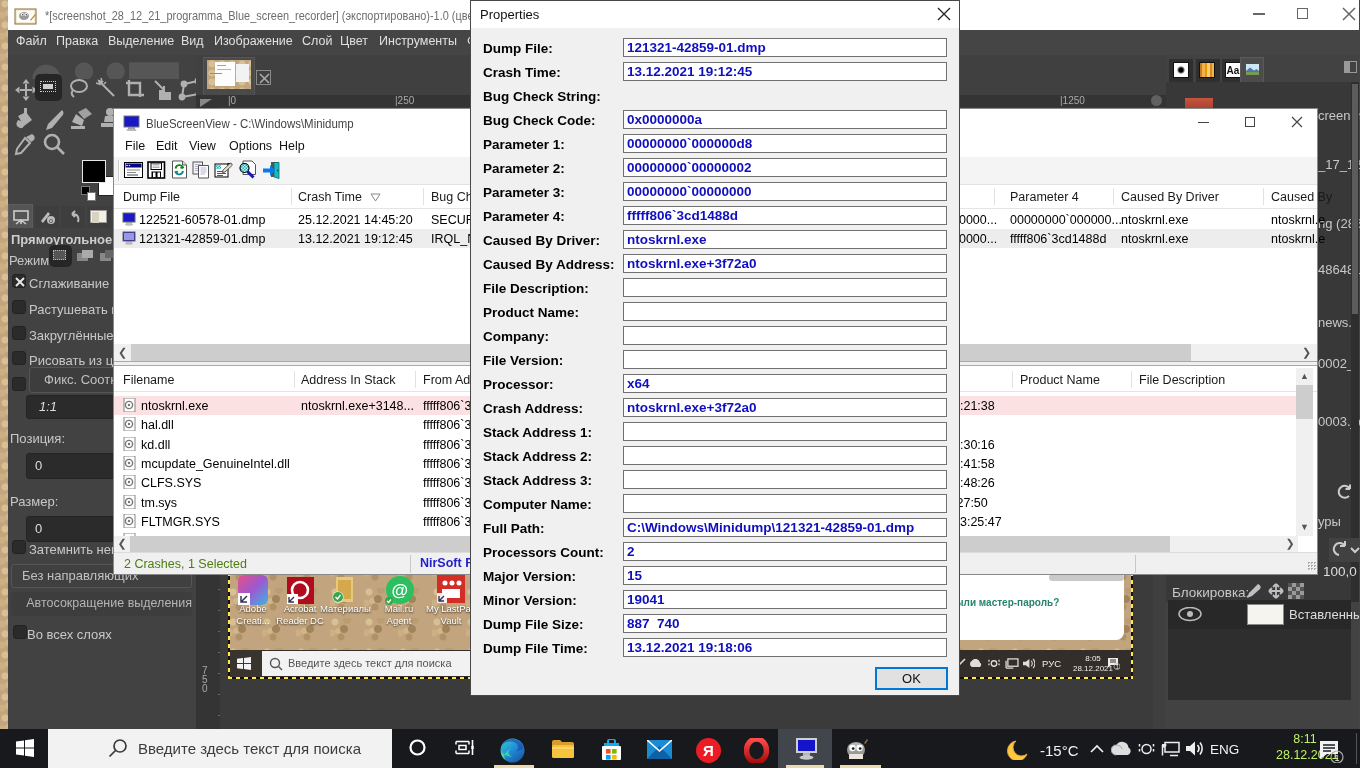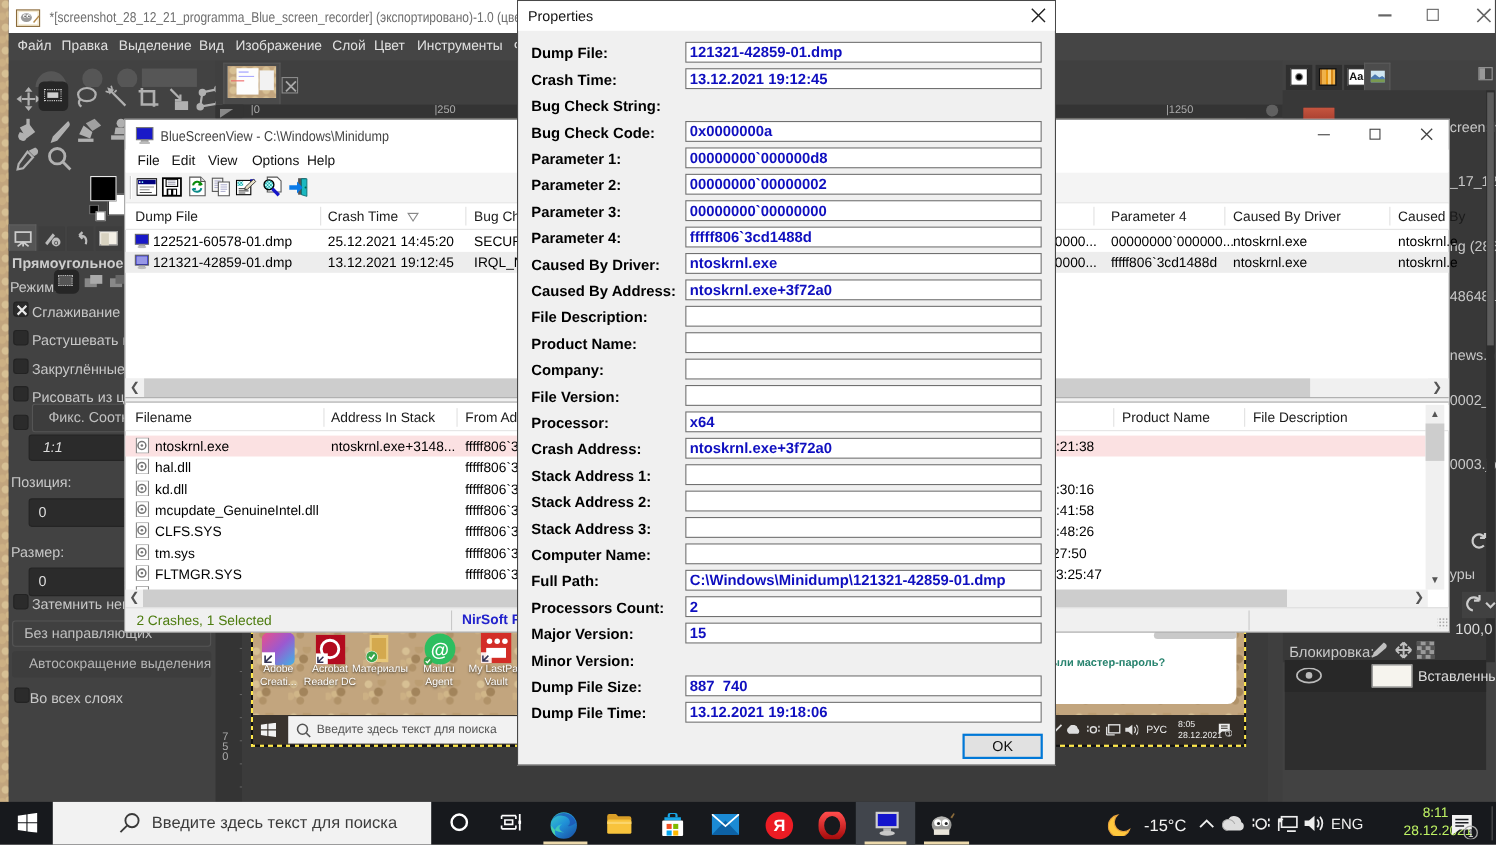--- a/index.html
+++ b/index.html
@@ -381,21 +381,21 @@
             </svg>
           <svg class="abs" style="left:777px;top:8px" width="14" height="11" viewBox="0 0 15 12" fill="none" stroke="#ddd" stroke-width="1.4">
               <rect x="3" y="1" width="11" height="8"></rect>
               <path d="M1 11 h8 M1 3 v8"></path>
             </svg>
           <svg class="abs" style="left:794px;top:8px" width="13" height="11" viewBox="0 0 14 12" fill="#ddd">
               <path d="M1 4 h3 l4 -3 v10 l-4 -3 h-3 z"></path>
               <path d="M10 3 a5 5 0 0 1 0 6 M12 1 a8 8 0 0 1 0 10" fill="none" stroke="#ddd" stroke-width="1.2"></path>
             </svg>
           <div class="abs" style="left:814px;top:8px;font-size:9.5px;color:#eee">РУС</div>
-          <div class="abs" style="left:843px;top:4px;font-size:8px;color:#eee;line-height:9.5px;width:44px">8:05<br>28.12.2021</div>
+          <div class="abs" style="left:843px;top:4px;font-size:8px;color:#eee;text-align:center;line-height:9.5px;width:44px">8:05<br>28.12.2021</div>
           <svg class="abs" style="left:879px;top:7px" width="13" height="13">
               <path d="M1 1 h10 v7 h-7 l-3 2.5 z" fill="#eee"></path>
               <path d="M3 3 h6 M3 5 h6" stroke="#332e29" stroke-width="1"></path>
               <circle cx="10" cy="9.5" r="3" fill="none" stroke="#bbb" stroke-width=".8"></circle>
               <text x="8.8" y="12" font-size="5.5" fill="#ddd" font-family="Liberation Sans">1</text>
             </svg>
         </div>
 
         <div class="abs dash-h" style="left:0;top:569px;width:905px;height:2px"></div>
         <div class="abs dash-v" style="left:0;top:0;width:2px;height:571px"></div>
@@ -697,20 +697,21 @@
       <div class="field-box" style="top:469px"></div>
     <div class="field-label" style="top:496px">Computer Name:</div>
       <div class="field-box" style="top:493px"></div>
     <div class="field-label" style="top:520px">Full Path:</div>
       <div class="field-box" style="top:517px">C:\Windows\Minidump\121321-42859-01.dmp</div>
     <div class="field-label" style="top:544px">Processors Count:</div>
       <div class="field-box" style="top:541px">2</div>
     <div class="field-label" style="top:568px">Major Version:</div>
       <div class="field-box" style="top:565px">15</div>
     <div class="field-label" style="top:592px">Minor Version:</div>
+      <div class="field-box" style="top:589px">19041</div>
     <div class="field-label" style="top:616px">Dump File Size:</div>
       <div class="field-box" style="top:613px">887&nbsp; 740</div>
     <div class="field-label" style="top:640px">Dump File Time:</div>
       <div class="field-box" style="top:637px">13.12.2021 19:18:06</div>
     <div class="abs" style="left:404px;top:666px;width:73px;height:23px;background:#e1e1e1;border:2px solid #0078d7;font-size:13px;color:#111;text-align:center;line-height:19px">OK</div>
   </div>
 
   <div class="abs" id="taskbar" style="left:0;top:729px;width:1360px;height:39px;background:#17191d">
     <svg class="abs" style="left:16px;top:10px" width="18" height="18" fill="#fff">
         <path d="M0 2.5 L8 1.4 V8.5 H0 Z M9 1.2 L18 0 V8.5 H9 Z M0 9.5 H8 V16.6 L0 15.5 Z M9 9.5 H18 V18 L9 16.8 Z"></path>

